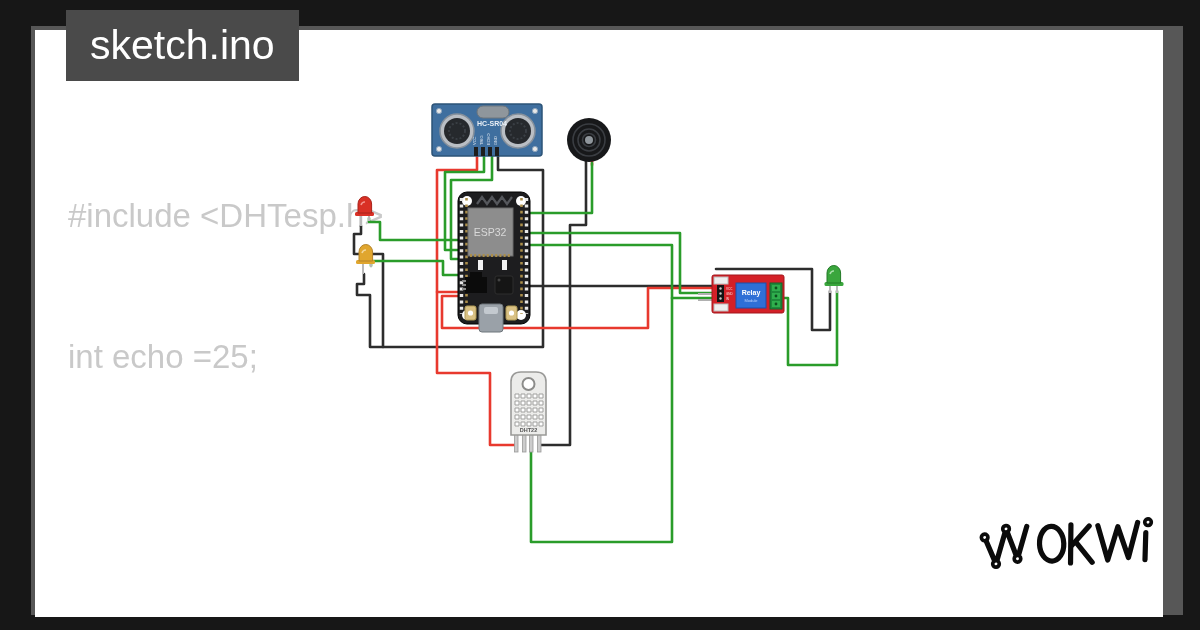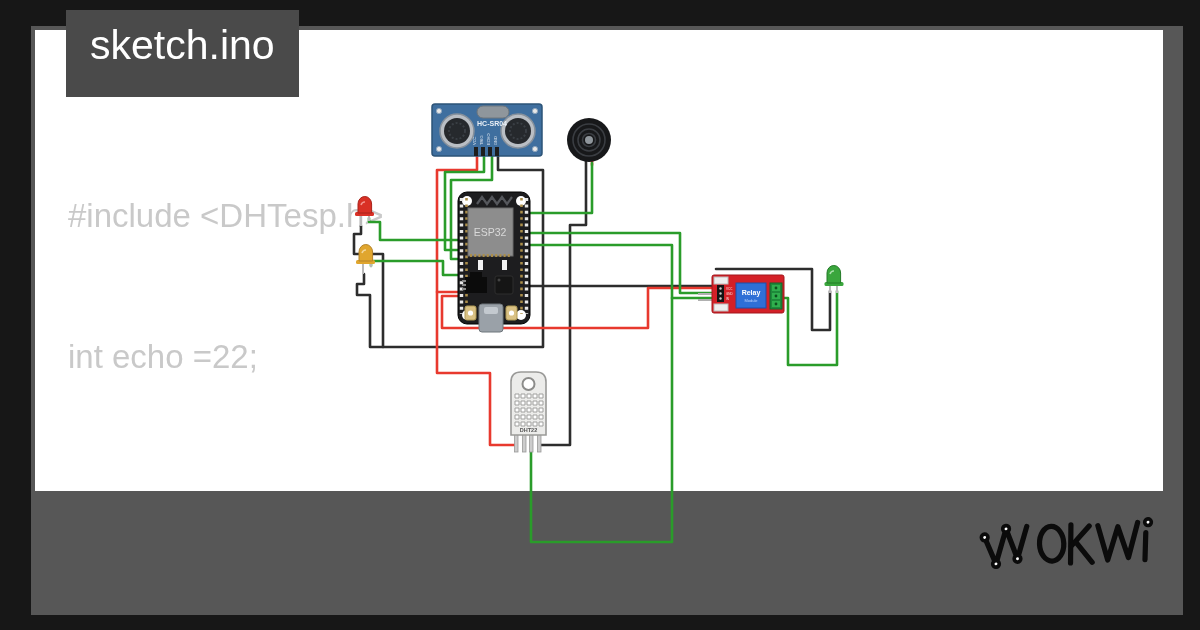--- a/index.html
+++ b/index.html
@@ -1,39 +1,39 @@
 <!DOCTYPE html>
 <html><head>
 <meta charset="utf-8">
 <style>
   html,body{margin:0;padding:0;background:#171717;}
   .canvas{position:relative;width:1200px;height:630px;background:#171717;overflow:hidden;
           font-family:"Liberation Sans",sans-serif;}
   .page-shadow{position:absolute;left:31px;top:26px;width:1152px;height:589px;background:#575757;}
-  .page{position:absolute;left:35px;top:30px;width:1128px;height:461px;background:#ffffff;overflow:hidden;}
+  .page{position:absolute;left:35px;top:30px;width:1128px;height:587px;background:#ffffff;overflow:hidden;}
   .code{position:absolute;left:33px;top:68px;font-size:33px;line-height:47px;color:#c9c9c9;
         white-space:pre;font-family:"Liberation Sans",sans-serif;}
   .title-box{position:absolute;left:66px;top:10px;height:63px;background:#4a4a4a;
-             display:flex;padding:12px 24px;}
+             display:flex;align-items:center;padding:4px 24px;}
   .title-box span{color:#ffffff;font-size:41px;font-family:"Liberation Sans",sans-serif;}
   .circuit-svg{position:absolute;left:0;top:0;pointer-events:none;}
   .logo{position:absolute;left:978px;top:512px;width:182px;height:64px;}
   .sr-only{position:absolute;width:1px;height:1px;overflow:hidden;clip:rect(0 0 0 0);white-space:nowrap;}
 </style>
 </head>
 <body>
 
 <div class="canvas">
 
   <div class="page-shadow"></div>
 
   <div class="page">
     <div class="code">
       <div>#include &lt;DHTesp.h&gt;</div>
-      <div>int echo =22;</div>
+      <div>int echo =25;</div>
       
       
       
       
       
       
       
       
     </div>
   </div>

